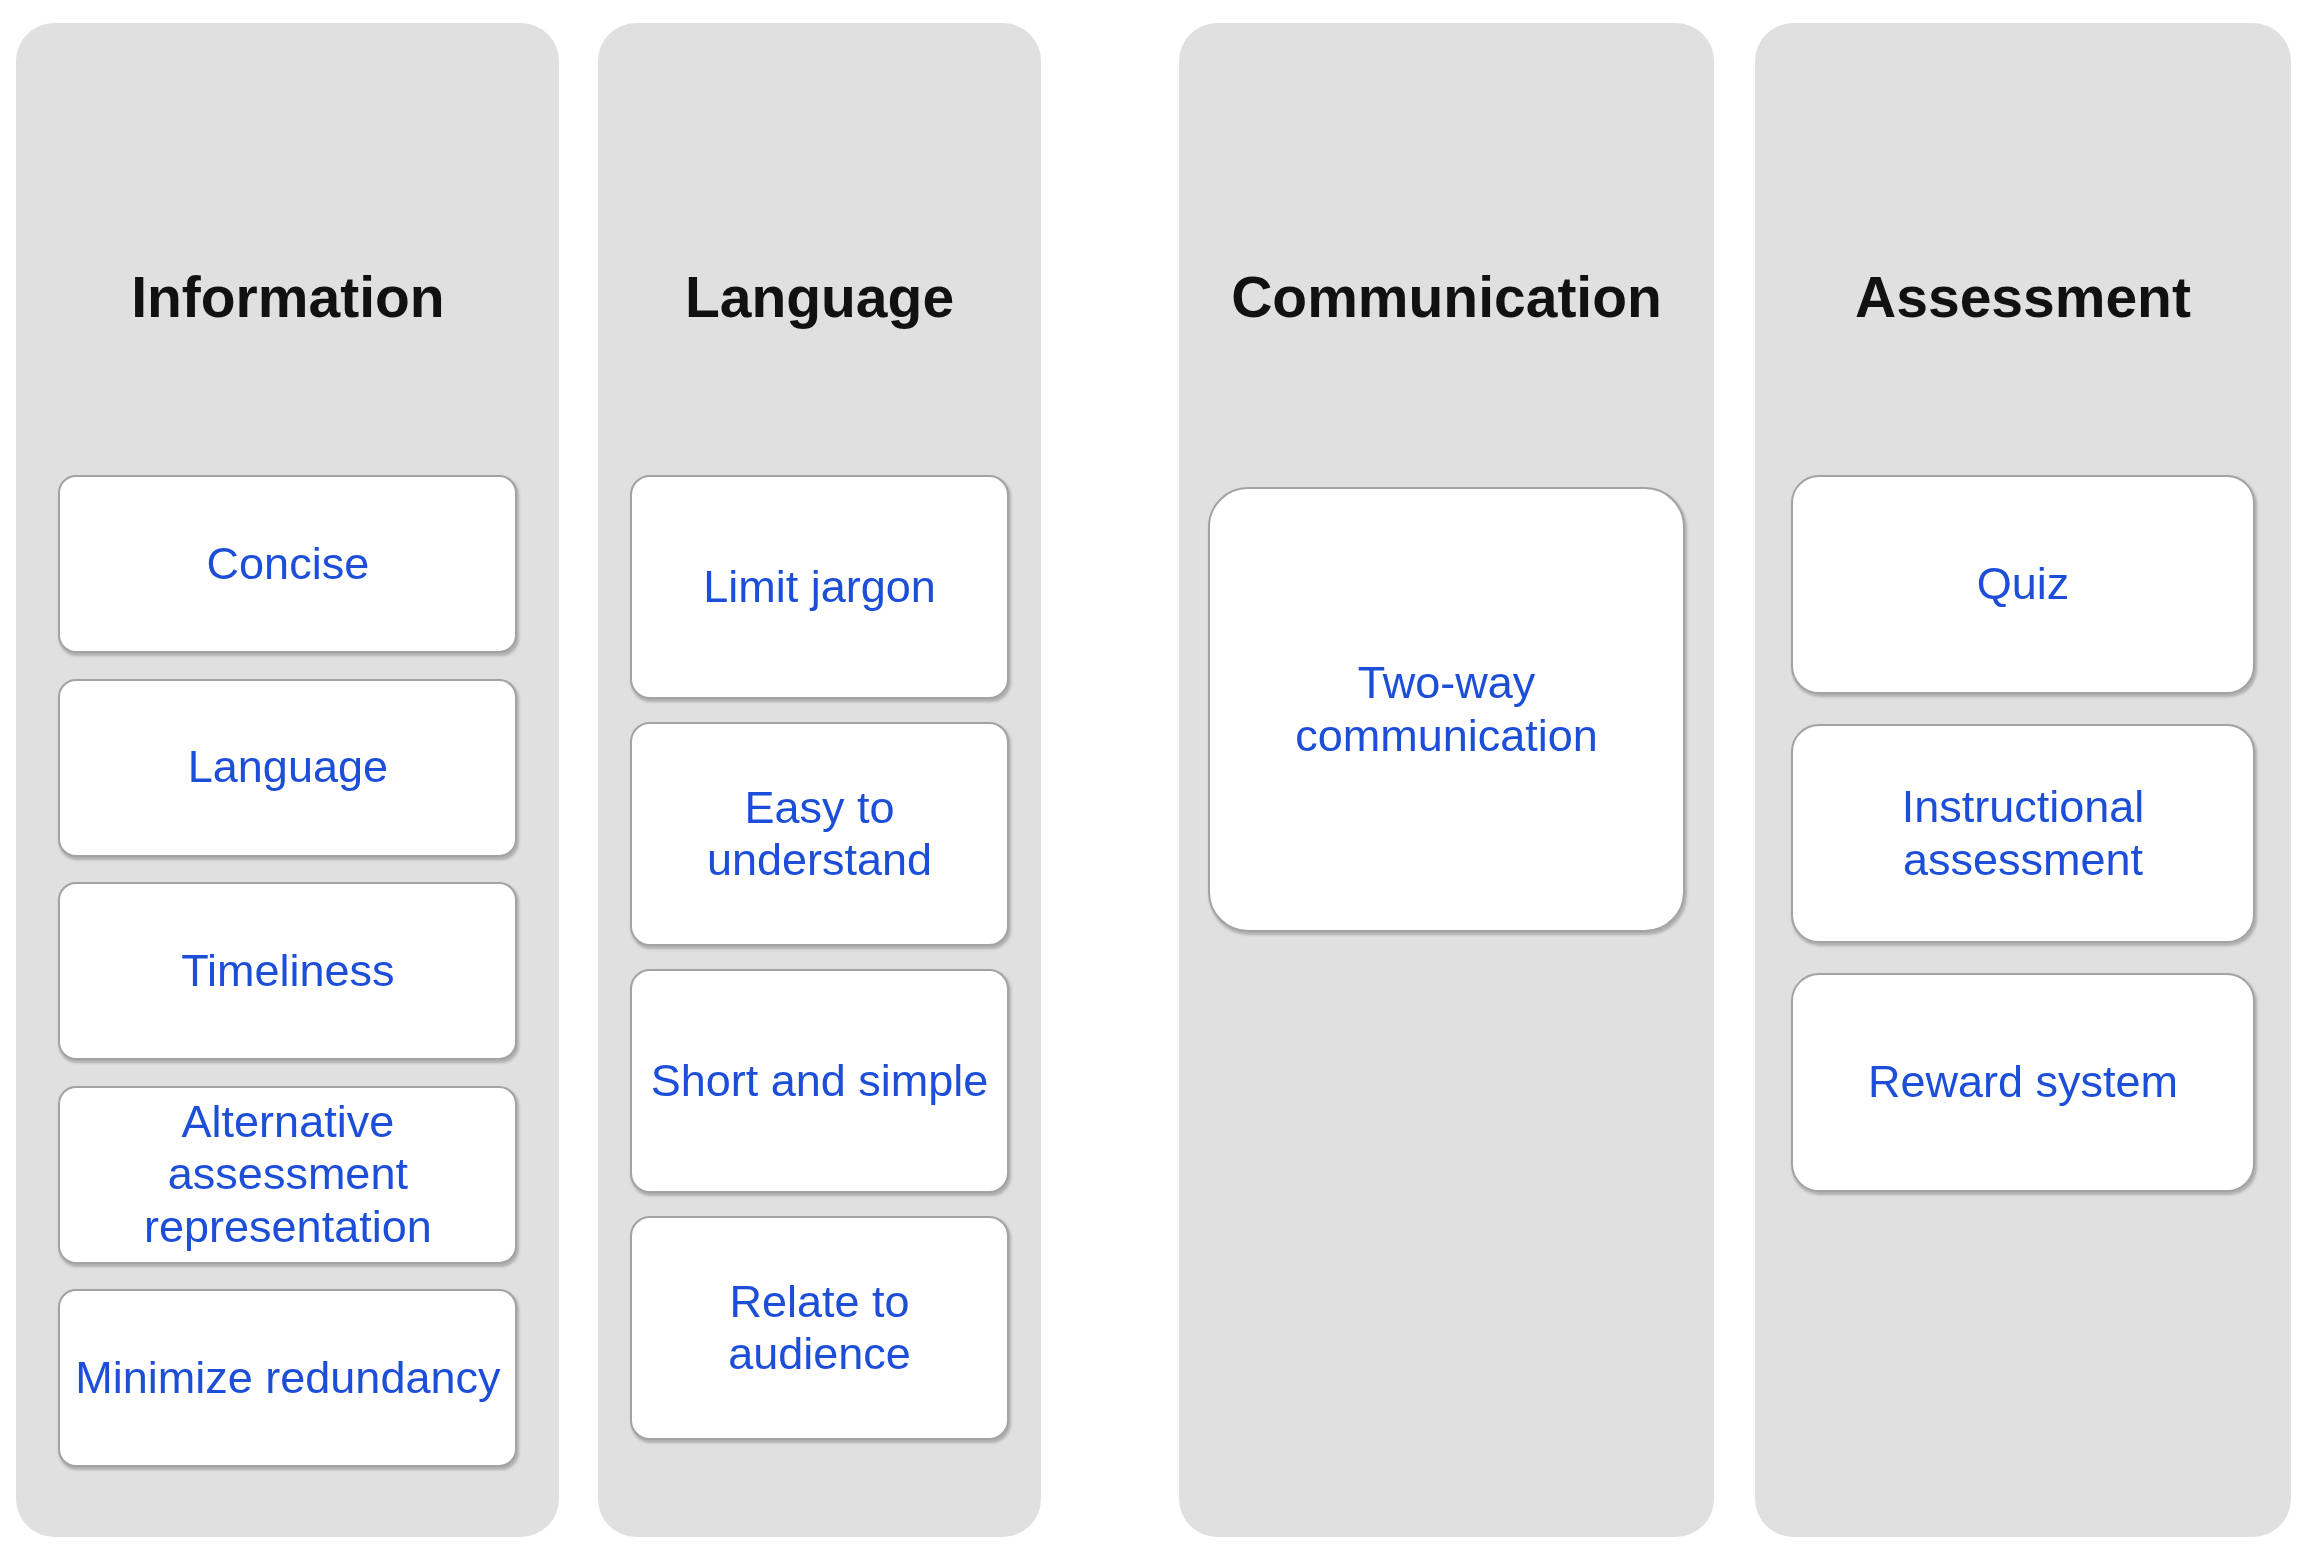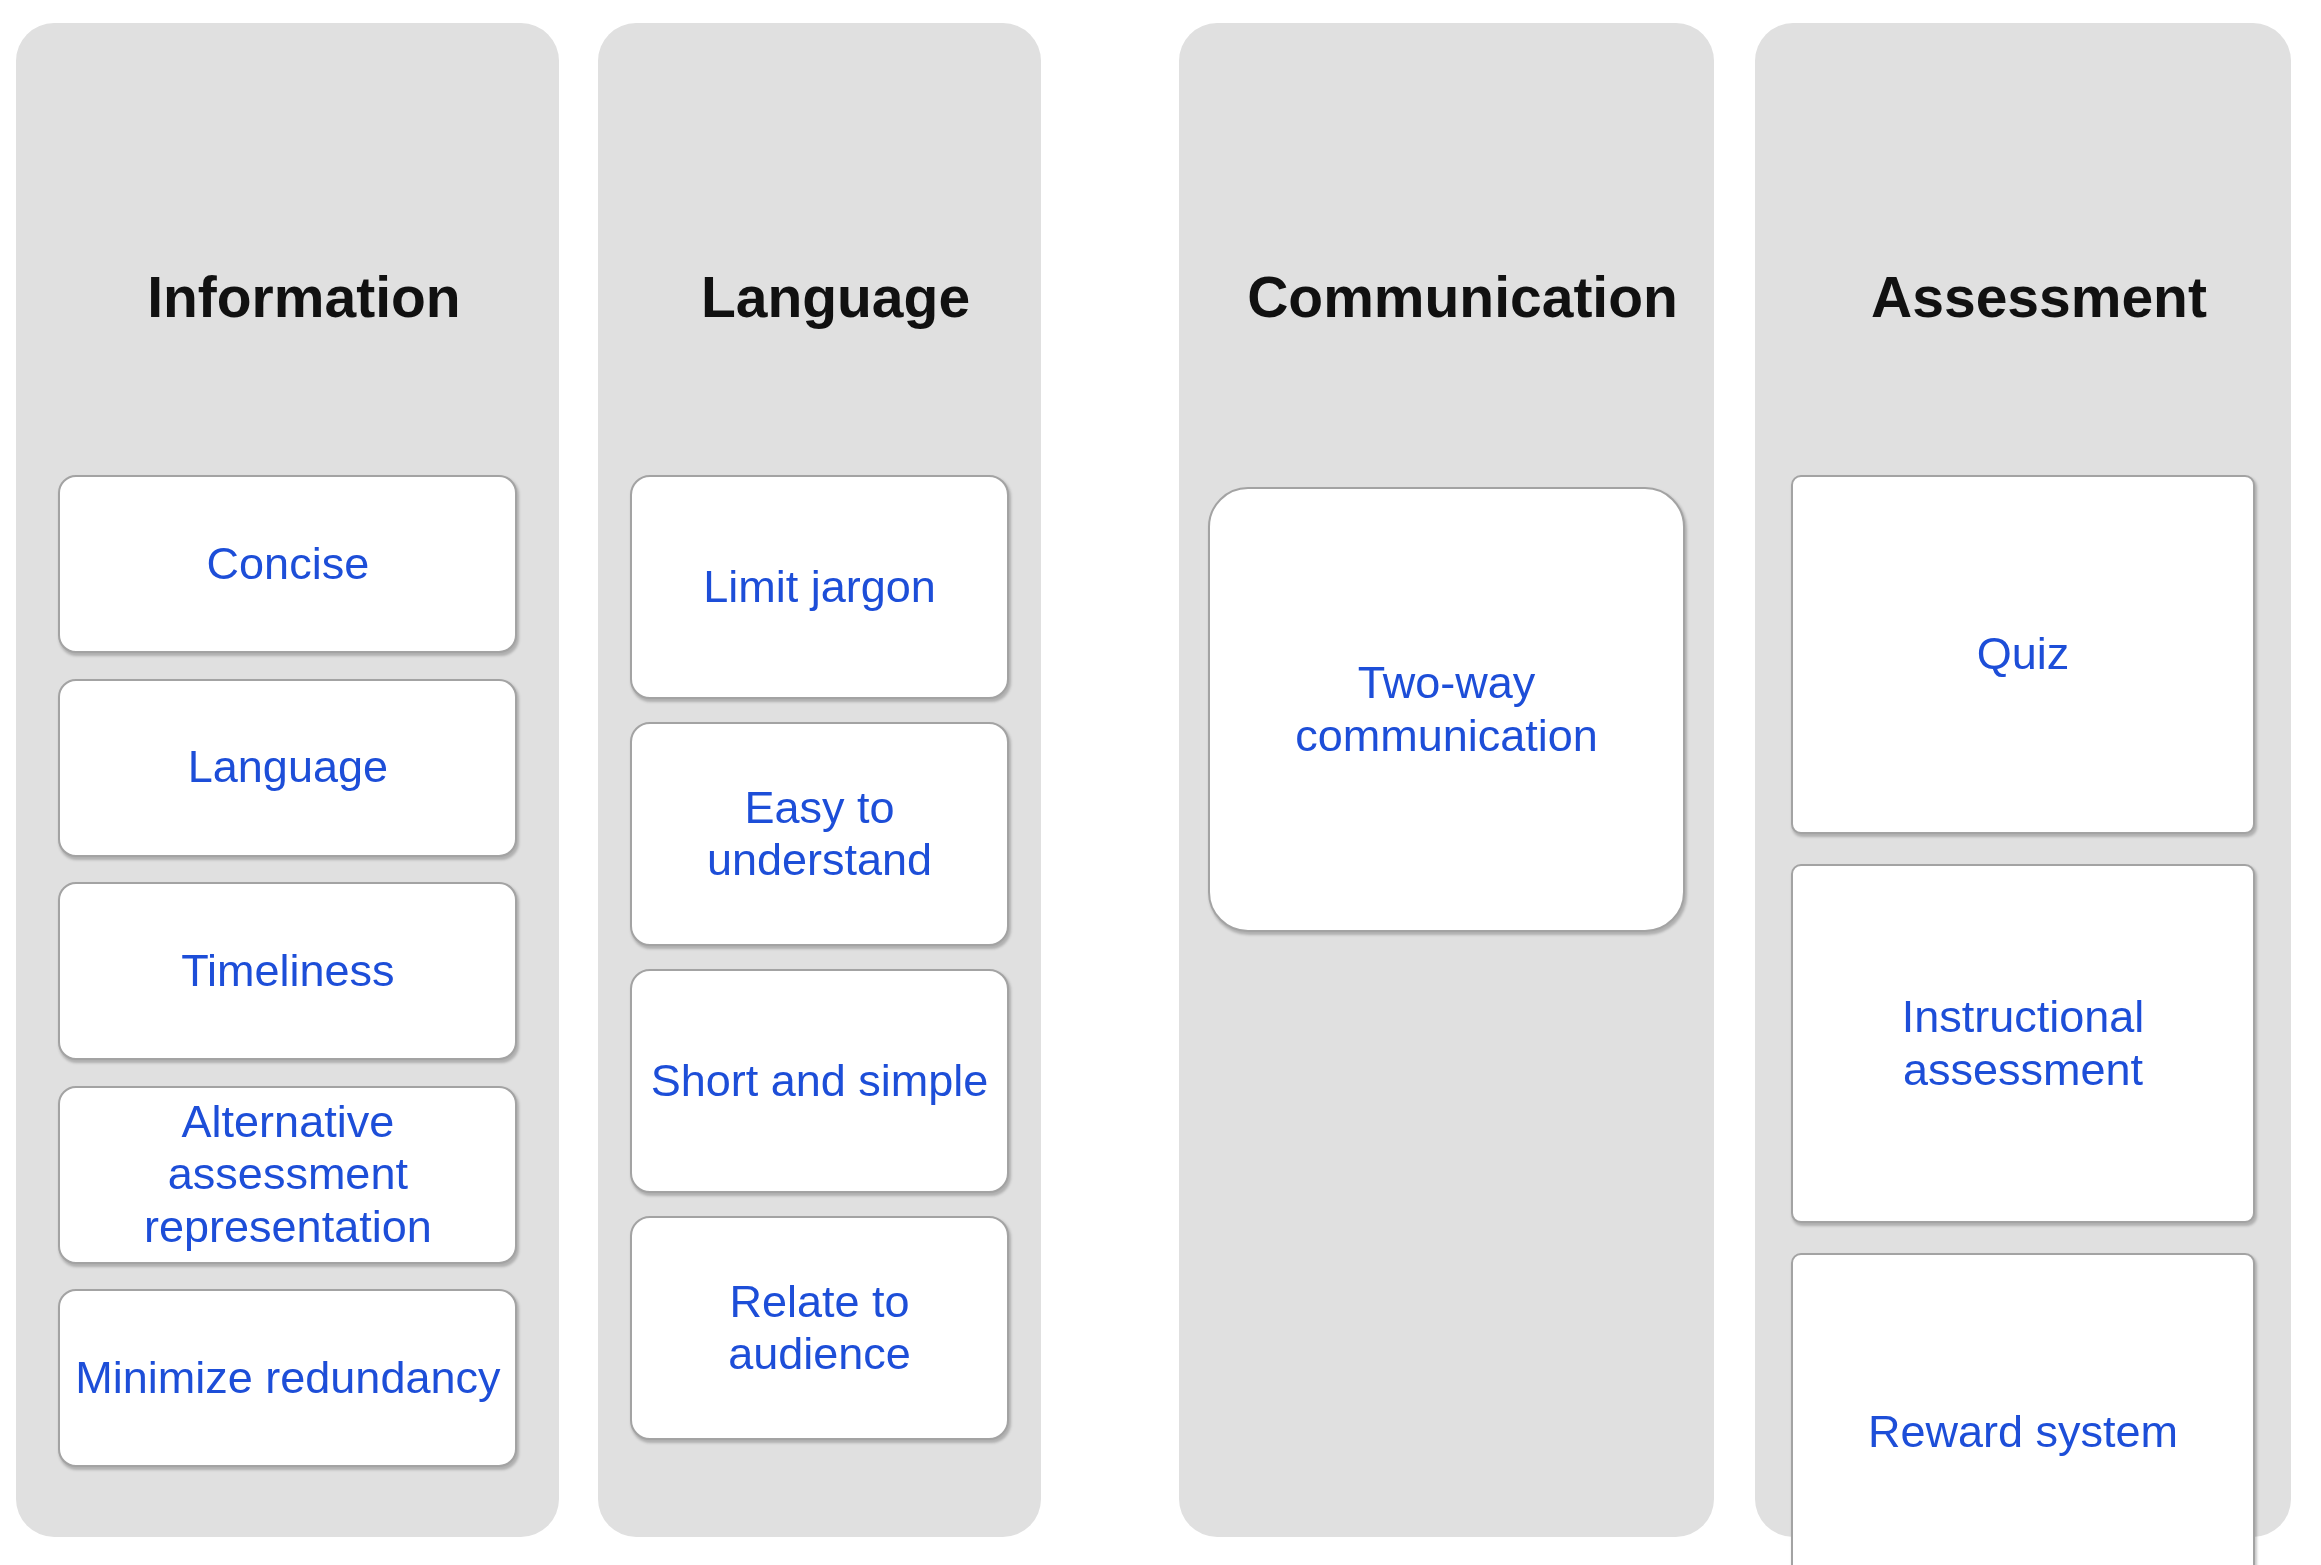--- a/index.html
+++ b/index.html
@@ -33,21 +33,21 @@
     box-sizing: border-box;
   }
 
   .panel-1 { left: 16.4px;   width: 543px; }
   .panel-2 { left: 598px;  width: 443px; }
   .panel-3 { left: 1179px; width: 535px; }
   .panel-4 { left: 1755px; width: 536px; }
 
   .panel-title {
     position: absolute;
-    left: 16px;
+    left: 0;
     width: 100%;
     top: 198px;
     text-align: center;
     font-size: 57px;
     line-height: 1.05;
     color: #111111;
     font-family: "Liberation Sans Narrow", "Liberation Sans", sans-serif;
     font-stretch: condensed;
     letter-spacing: 0px;
     white-space: nowrap;
@@ -99,22 +99,22 @@
   .panel-3 .item {
     height: 445px;
     border-radius: 40px;
     margin-bottom: 35px;
   }
   .panel-3 .item:last-child { margin-bottom: 0; }
 
   
   .panel-4 .items { padding: 0 36px; top: 452px; }
   .panel-4 .item {
-    height: 359px;
-    border-radius: 10px;
+    height: 219px;
+    border-radius: 28px;
     margin-bottom: 30px;
   }
   .panel-4 .item:last-child { margin-bottom: 0; }
 
   .item-label { display: block; }
 </style>
 </head>
 <body>
 
 <div class="board">

